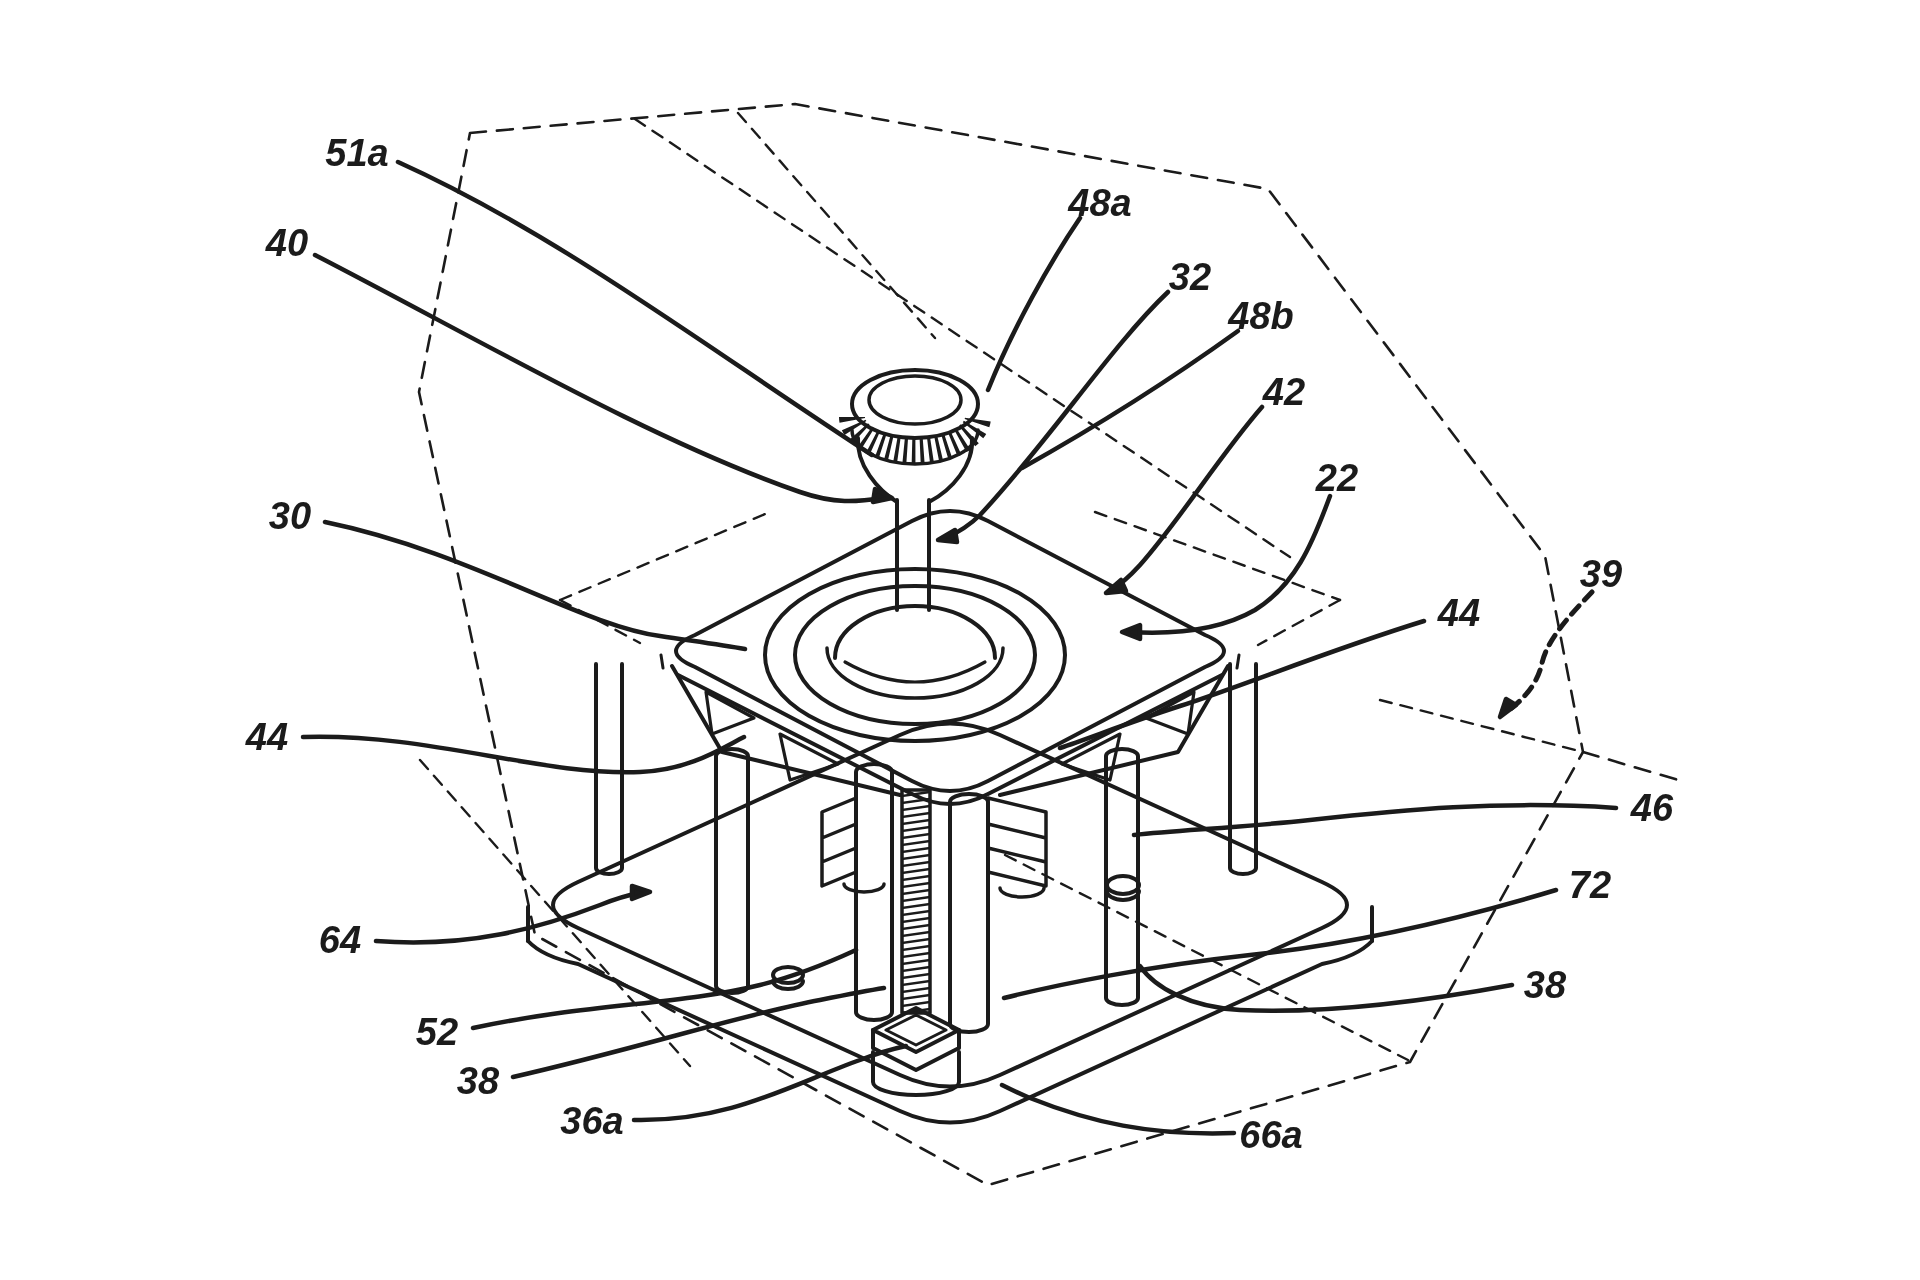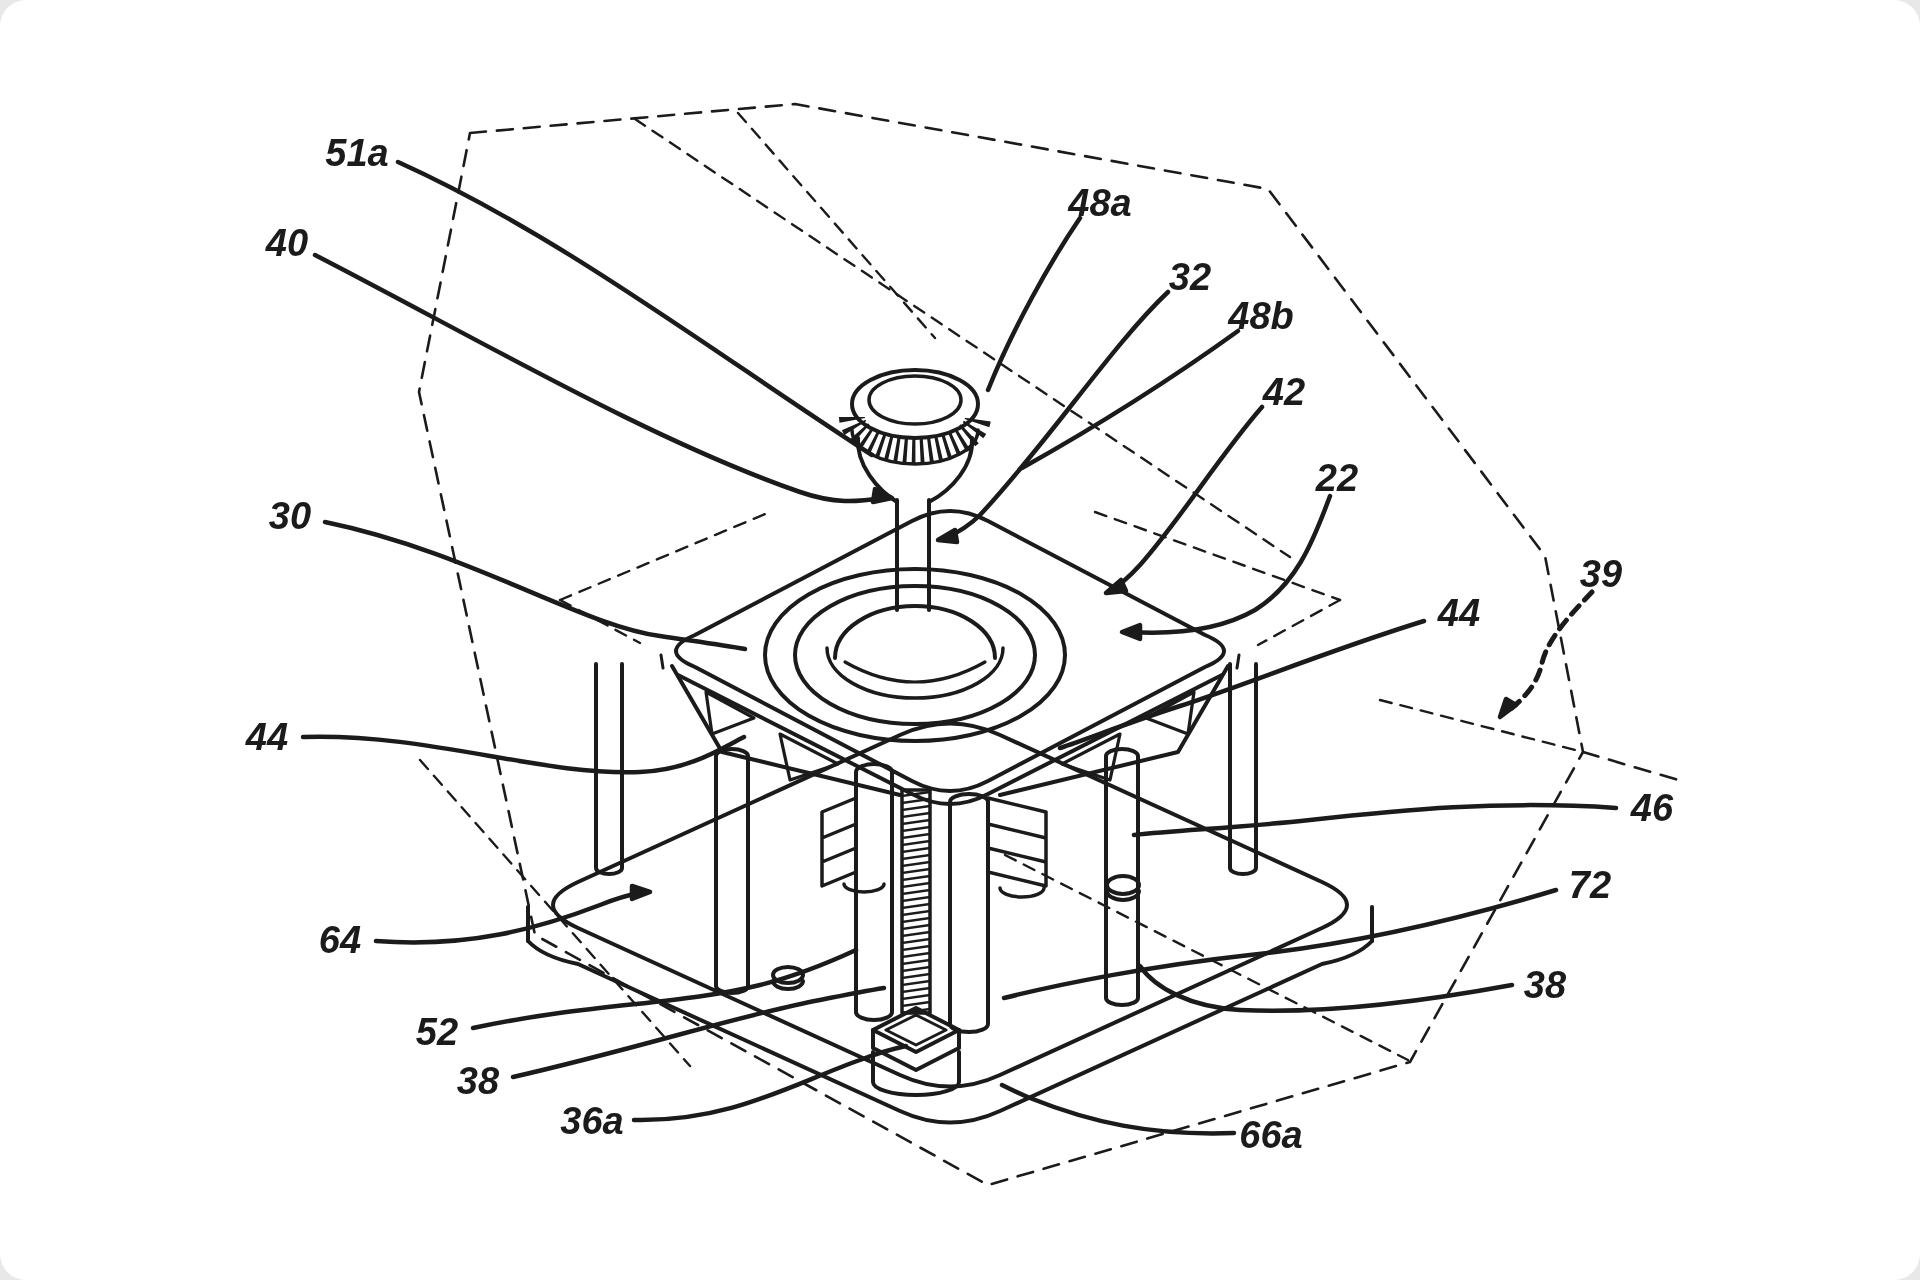--- a/index.html
+++ b/index.html
@@ -1,16 +1,16 @@
 <!DOCTYPE html>
 <html><head>
 <meta charset="utf-8">
 <style>
   html,body{margin:0;padding:0;background:#e8e8e8;}
-  .page{width:1920px;height:1280px;background:#ffffff;position:relative;margin:0 auto;overflow:hidden;border-radius:26px;}
+  .page{width:1920px;height:1280px;background:#ffffff;position:relative;margin:0 auto;overflow:hidden;}
   svg{display:block;}
   .ref-label{font-family:"Liberation Sans", sans-serif;font-style:italic;font-weight:bold;font-size:38px;fill:#1b1b1b;}
 </style>
 </head>
 <body>
 
 <div class="page">
 <svg width="1920" height="1280" viewBox="0 0 1920 1280" fill="none" stroke="#1b1b1b" stroke-width="4" stroke-linecap="round" stroke-linejoin="round">
 
   <defs>

